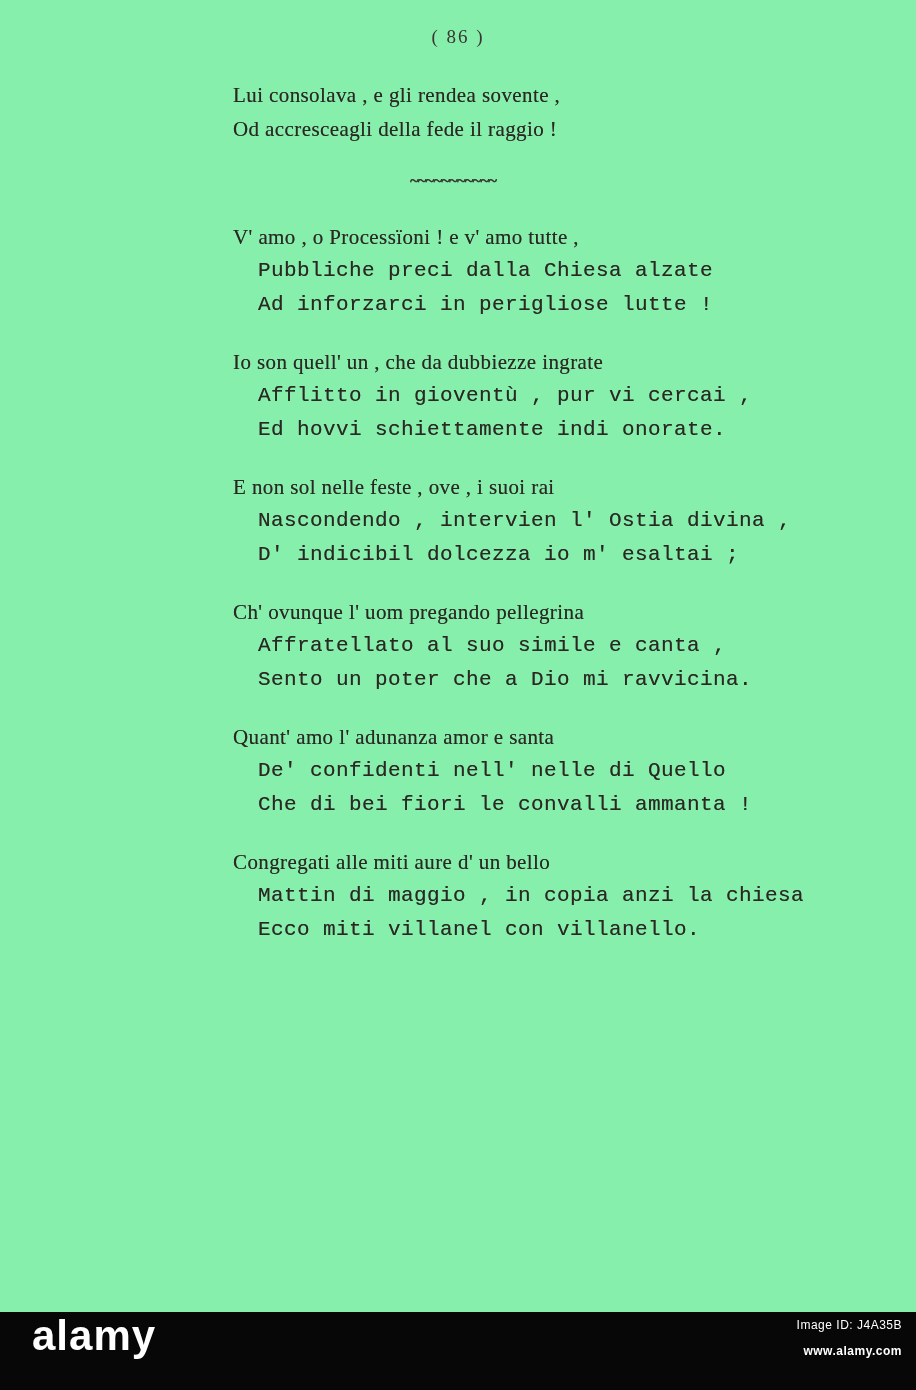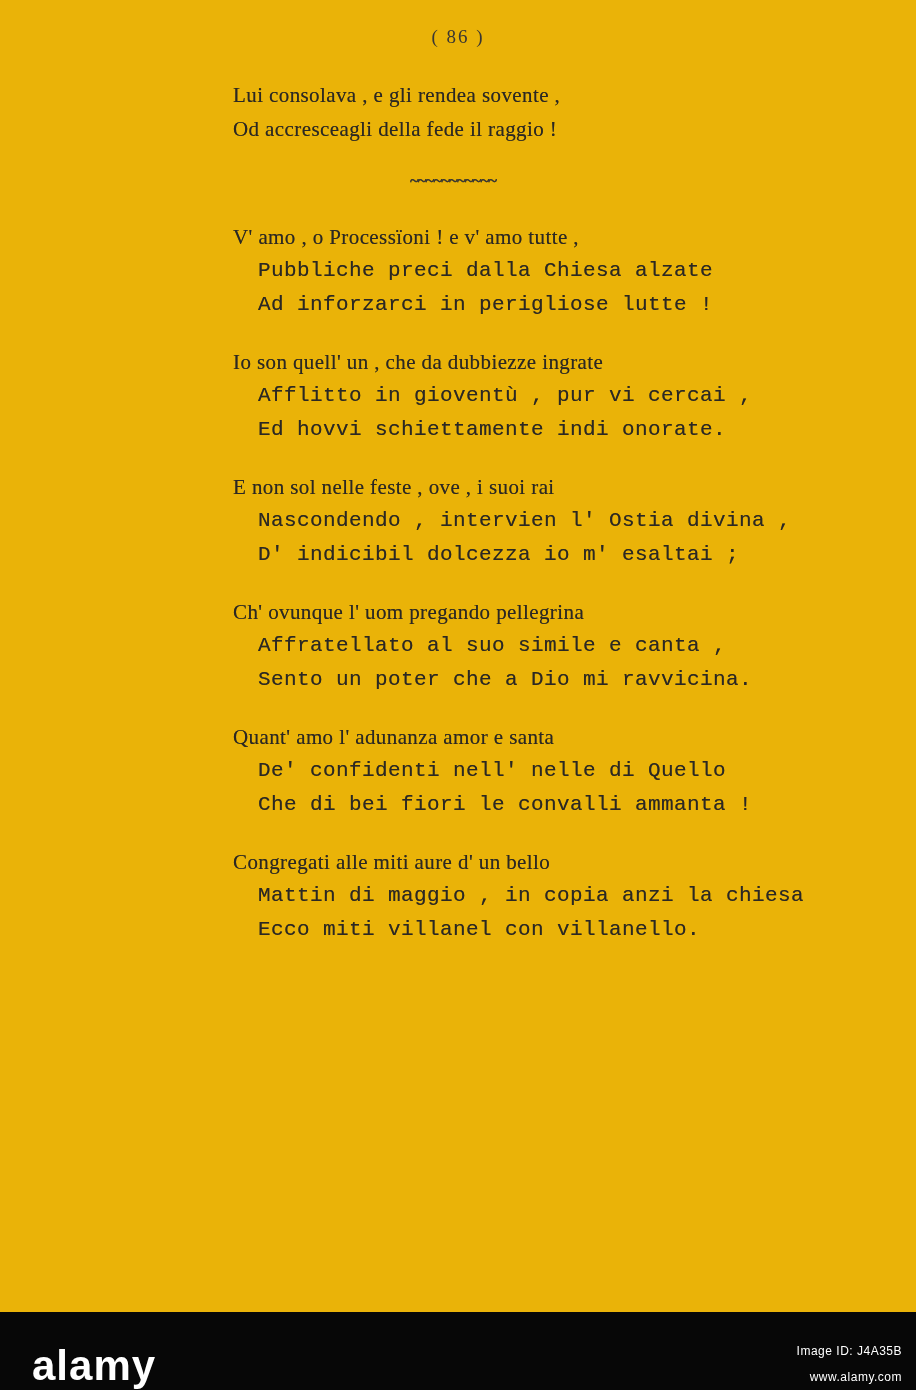--- a/index.html
+++ b/index.html
@@ -4,21 +4,21 @@
 <style>
   * { margin: 0; padding: 0; box-sizing: border-box; }
   html, body { background: #e9e9e9; }
   body { font-family: "Liberation Serif", serif; }
 
   .scan-page {
     position: relative;
     width: 916px;
     height: 1390px;
     margin: 0 auto;
-    background: #eab308;
+    background: #86efac;
     overflow: hidden;
     color: #262422;
   }
 
   .page-number {
     position: absolute;
     top: 26px;
     left: 0;
     width: 100%;
     text-align: center;
@@ -56,21 +56,21 @@
   }
 
   .watermark-bar {
     position: absolute;
     left: 0;
     bottom: 0;
     width: 100%;
     height: 78px;
     background: #070707;
     display: flex;
-    align-items: flex-end;
+    align-items: flex-start;
     justify-content: space-between;
     font-family: "Liberation Sans", sans-serif;
   }
 
   .alamy-logo {
     color: #ffffff;
     font-size: 42px;
     font-weight: bold;
     letter-spacing: 1px;
     padding-left: 32px;
@@ -79,21 +79,21 @@
 
   .watermark-meta {
     text-align: right;
     color: #ffffff;
     padding-right: 14px;
     font-size: 12px;
     line-height: 26px;
   }
 
   .watermark-meta .image-id { letter-spacing: 0.5px; }
-  .watermark-meta .alamy-url { letter-spacing: 0.5px; }
+  .watermark-meta .alamy-url { letter-spacing: 0.5px; font-weight: bold; }
 </style>
 </head>
 <body>
 
 <div class="scan-page">
 
   <div class="page-number">( 86 )</div>
 
   <div class="poem">
 

